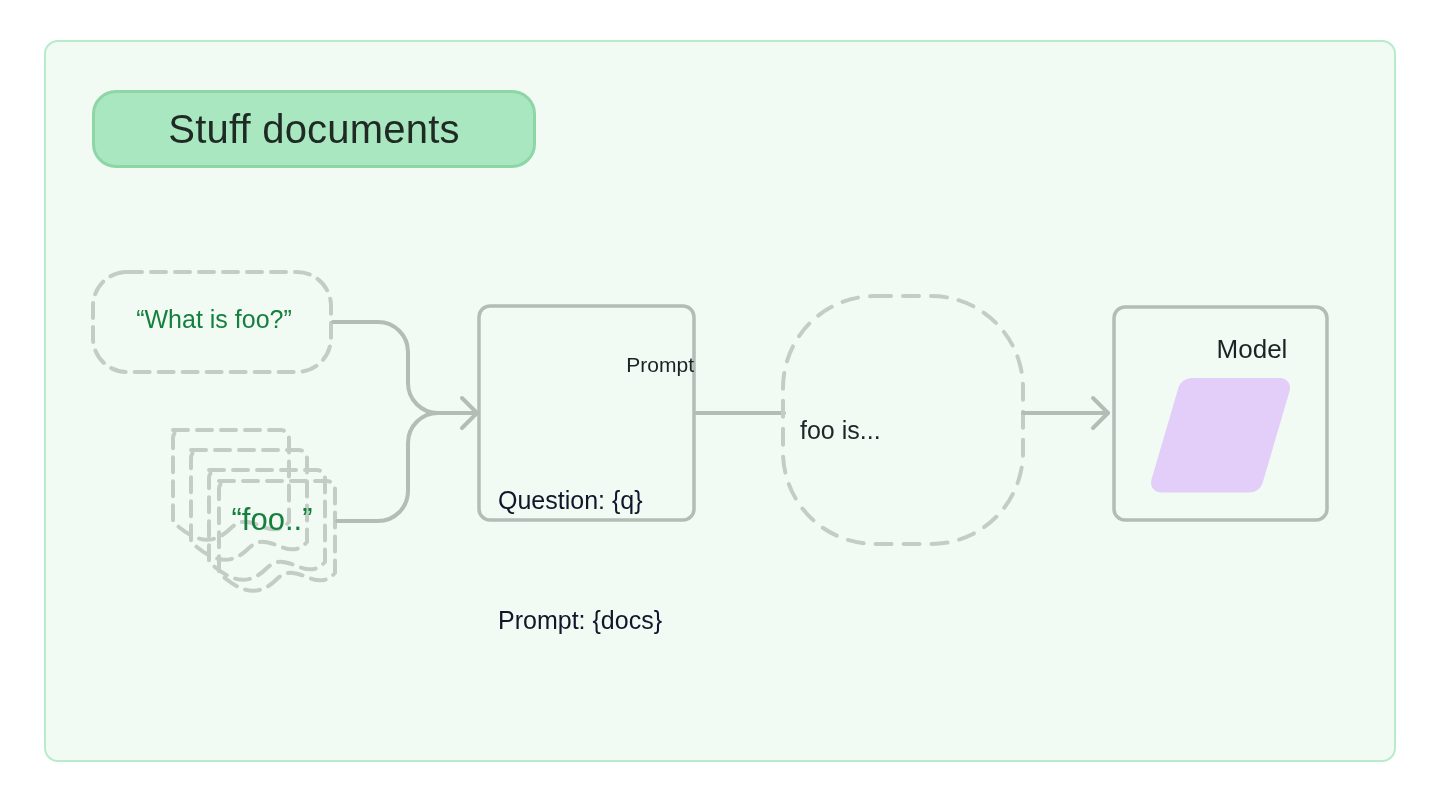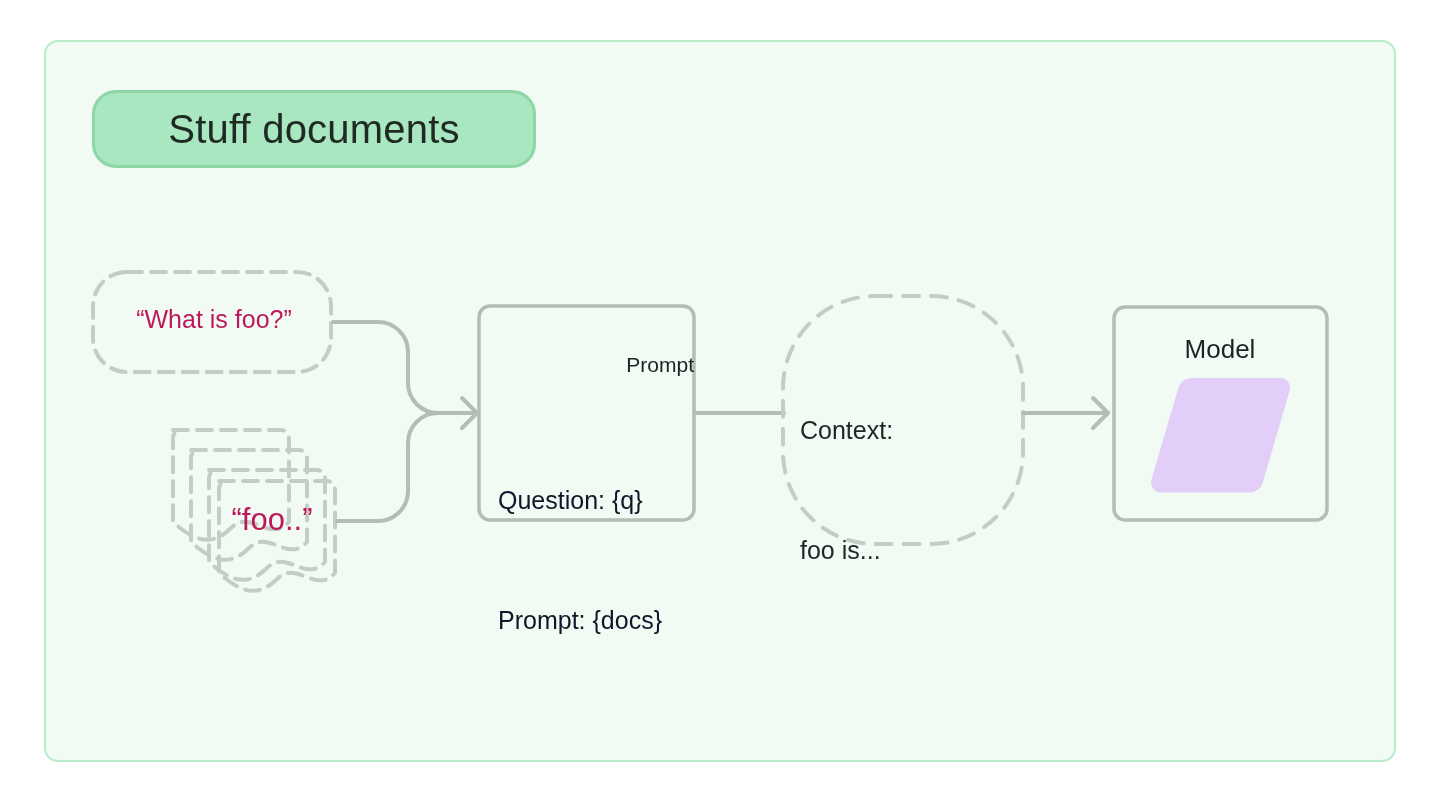--- a/index.html
+++ b/index.html
@@ -63,21 +63,21 @@
     left: 0;
     top: 0;
     width: 1440px;
     height: 808px;
     overflow: visible;
   }
 
   
   .tx {
     position: absolute;
-    color: #be185d;
+    color: #15803d;
     line-height: 1.0;
     white-space: pre;
   }
 
   .question-text {
     left: 124px;
     top: 307px;
     width: 180px;
     text-align: center;
     font-size: 25px;
@@ -115,20 +115,21 @@
     color: #22262a;
   }
 
   .model-title {
     left: 1113px;
     top: 336px;
     width: 214px;
     text-align: center;
     font-size: 26px;
     color: #1d2125;
+    padding-left: 32px;
   }
 </style>
 </head>
 <body>
 
 <div id="stage">
 
   <div class="panel"></div>
 
   <div class="badge">
@@ -190,20 +191,19 @@
 
   <div class="tx doc-text">“foo..”</div>
 
   <div class="tx prompt-title">Prompt</div>
   <div class="tx prompt-body">
     <div>Question: {q}</div>
     <div>Prompt: {docs}</div>
   </div>
 
   <div class="tx bubble-text">
-    <div>Context:</div>
     <div>foo is...</div>
     
   </div>
 
   <div class="tx model-title">Model</div>
 
 </div>
 
 </body></html>

